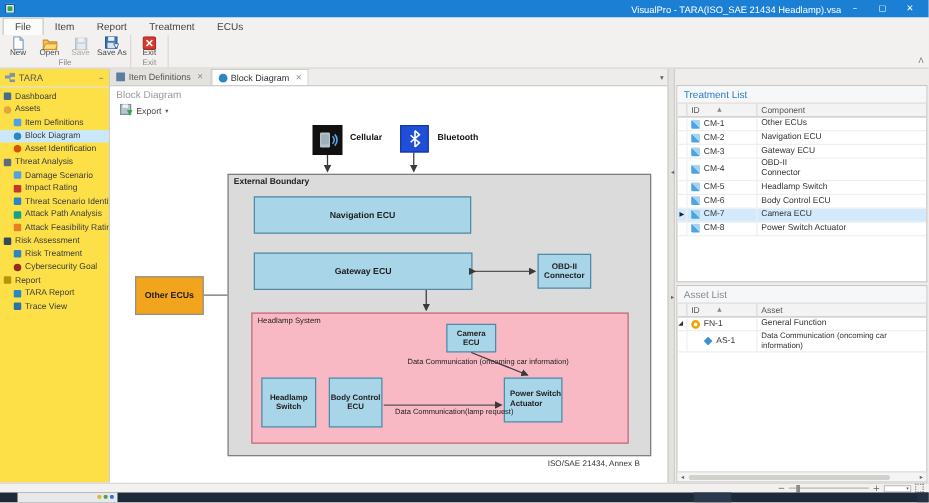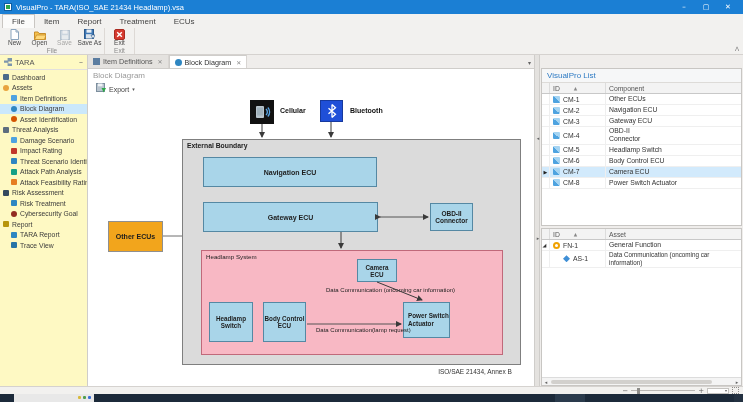--- a/index.html
+++ b/index.html
@@ -6,21 +6,21 @@
   html,body { width:743px; height:402px; overflow:hidden; }
   body { font-family:"Liberation Sans", sans-serif; font-size:8px; color:#333; background:#f2f1ef; }
   .glyph { font-family:"DejaVu Sans", sans-serif; }
 
   .window { width:743px; height:402px; display:flex; flex-direction:column; }
 
   
   .titlebar { height:14px; background:#1b7fd4; color:#fff; display:flex; align-items:center; padding:0 4px; flex:0 0 auto; }
   .app-icon { width:8px; height:8px; background:#fff; border:1px solid #0d5ca0; margin-right:4px; position:relative; }
   .app-icon::after{content:"";position:absolute;left:1px;top:1px;width:4px;height:4px;background:#2ea84a;}
-  .titlebar .title { font-size:7.5px; flex:1; white-space:nowrap; overflow:hidden; }
+  .titlebar .title { font-size:7.5px; flex:1; white-space:nowrap; overflow:hidden;text-align:right; }
   .win-btn { width:22px; height:14px; display:flex; align-items:center; justify-content:center; font-size:7px; color:#fff; cursor:default; }
 
   
   .menubar { height:14px; display:flex; align-items:center; background:#f2f1ef; padding-left:2px; flex:0 0 auto; }
   .menu-item { padding:2px 9px; font-size:8px; color:#444; }
   .menu-item.first { border:1px solid #c9c6c2; background:#fbfbfa; }
 
   
   .ribbon { height:27px; background:#f2f1ef; border-bottom:1px solid #d5d2cf; display:flex; align-items:stretch; flex:0 0 auto; position:relative; }
   .ribbon-group { display:flex; flex-direction:column; border-right:1px solid #ddd9d5; padding:0 2px; }
@@ -29,21 +29,21 @@
   .rb-btn .ric { width:13px; height:11px; display:flex; align-items:center; justify-content:center; }
   .rb-btn .rlb { font-size:6.5px; color:#4a4a4a; text-align:center; line-height:1.05; }
   .rb-btn.disabled { opacity:.45; }
   .group-label { font-size:6.5px; color:#8a8a8a; text-align:center; height:8px; line-height:8px; }
   .ribbon-collapse { position:absolute; right:4px; bottom:2px; font-size:6px; color:#777; }
 
   
   .main { flex:1; display:flex; min-height:0; background:#e9e7e5; }
 
   
-  .sidebar { width:88px; background:#fef9c3; border-right:1px solid #cfcdca; display:flex; flex-direction:column; }
+  .sidebar { width:88px; background:#fde047; border-right:1px solid #cfcdca; display:flex; flex-direction:column; }
   .sb-header { height:15px; display:flex; align-items:center; padding:0 4px; border-bottom:1px solid #e2e0dd; }
   .sb-header .sb-ic { width:8px; height:8px; background:#7d96ad; margin-right:3px; clip-path:polygon(0 30%,45% 30%,45% 0,100% 0,100% 45%,55% 45%,55% 70%,100% 70%,100% 100%,45% 100%,45% 60%,0 60%); }
   .sb-header .sb-title { flex:1; font-size:7.5px; color:#555; }
   .sb-header .sb-min { color:#777; font-size:8px; }
   .tree { flex:1; padding-top:2px; }
   .tree-item { height:10.5px; display:flex; align-items:center; padding-left:3px; white-space:nowrap; overflow:hidden; }
   .tree-item.lvl1 { padding-left:11px; }
   .tree-item.selected { background:#cbe8fb; }
   .ticon { width:6px; height:6px; border-radius:1px; margin-right:3px; flex:0 0 auto; }
   .tlabel { font-size:6.8px; color:#3b3b3b; }
@@ -403,21 +403,21 @@
 
     <div class="splitter">
       <span class="sgrip glyph" style="top:80px">◂</span>
       <span class="sgrip glyph" style="top:180px">▸</span>
     </div>
 
     <div class="rightcol">
       <div class="rc-gap"></div>
 
       <div class="panel">
-        <div class="panel-title blue">VisualPro List</div>
+        <div class="panel-title blue">Treatment List</div>
         <div class="grid">
           <div class="g-header">
             <div class="g-ind"></div>
             <div class="g-id">
                 <span>ID</span>
                 <span class="sort glyph">▲</span>
               </div>
             <div class="g-main">Component</div>
           </div>
           <div class="g-row">
@@ -484,20 +484,21 @@
               <div class="g-id">
                 <span class="cicon"></span>
                 <span>CM-8</span>
               </div>
               <div class="g-main">Power Switch Actuator</div>
             </div>
         </div>
       </div>
 
       <div class="panel">
+        <div class="panel-title gray">Asset List</div>
         <div class="grid">
           <div class="g-header">
             <div class="g-ind"></div>
             <div class="g-id">
                 <span>ID</span>
                 <span class="sort glyph">▲</span>
               </div>
             <div class="g-main">Asset</div>
           </div>
           <div class="g-row">

